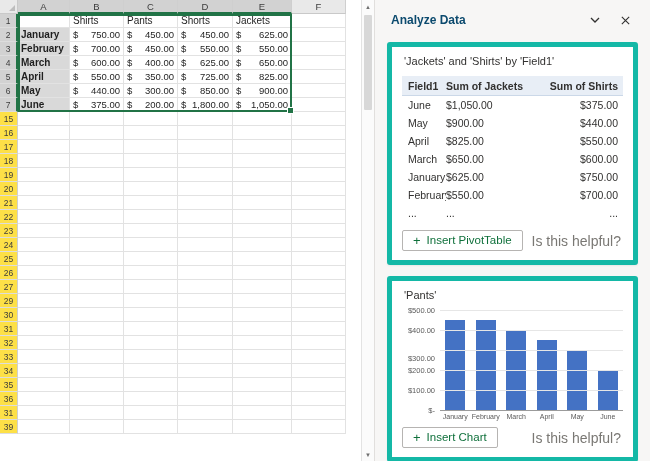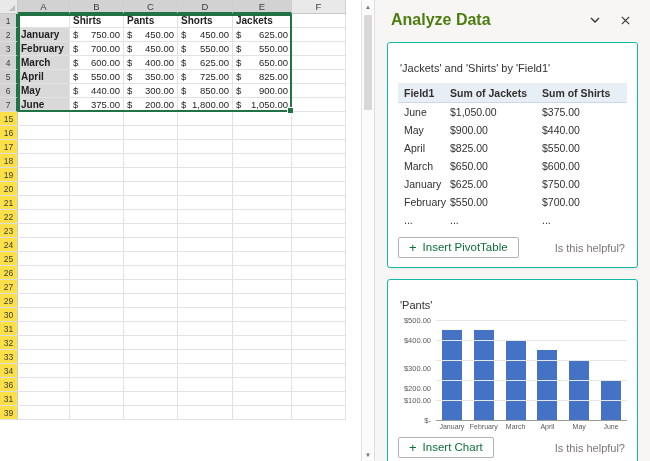--- a/index.html
+++ b/index.html
@@ -20,59 +20,59 @@
   .colhead.sel{background:#D2D2D2;border-bottom:2px solid #217346;}
   .cA{width:52px}.cB{width:54px}.cC{width:54px}.cD{width:55px}.cE{width:59px}.cF{width:54px}
   .row{display:flex;height:14px;}
   .rowhead{width:18px;flex:none;background:#fde047;border-right:1px solid #CFCFCF;border-bottom:1px solid #DDDDDD;
            font-size:8.5px;color:#3C3C3C;display:flex;align-items:center;justify-content:center;
            box-sizing:border-box;cursor:pointer;}
   .rowhead.sel{background:#D2D2D2;border-right:2px solid #217346;}
   .cell{box-sizing:border-box;border-right:1px solid #E2E2E2;border-bottom:1px solid #E2E2E2;
         font-size:10px;color:#1F1F1F;display:flex;align-items:center;padding:0 3px;
         cursor:cell;overflow:hidden;white-space:nowrap;background:#fff;}
-  .cell.bold{font-weight:700;}
+  .cell.bold{font-weight:400;}
   .cell.month{font-weight:700;background:#D9D9D9;}
   .cell.money{justify-content:space-between;}
   .money span{font-size:9.5px;}
   .active-cell{background:#fff;}
   .sel-outline{position:absolute;left:18px;top:14px;width:274px;height:98px;
                border:2px solid #217346;box-sizing:border-box;pointer-events:none;}
   .fill-handle{position:absolute;right:-4px;bottom:-4px;width:5px;height:5px;background:#217346;
                border:1px solid #fff;pointer-events:auto;cursor:crosshair;}
   .vscroll{position:absolute;top:0;right:0;bottom:0;width:13px;background:#FBFBFB;
            border-left:1px solid #E3E3E3;box-sizing:border-box;}
   .sarrow{position:absolute;left:0;right:0;height:11px;display:flex;align-items:center;justify-content:center;
           font-size:6px;color:#6F6F6F;cursor:pointer;}
   .sarrow.up{top:1px}.sarrow.down{bottom:1px}
   .sthumb{position:absolute;left:2px;right:2px;top:15px;height:95px;background:#D8D8D8;border-radius:1px;cursor:grab;}
 
   
   .panel{flex:1;background:#F7F6F5;border-left:1px solid #E1DFDD;display:flex;flex-direction:column;
          box-sizing:border-box;overflow:hidden;}
   .panel-header{display:flex;align-items:center;padding:11px 16px 6px 16px;}
-  .panel-title{flex:1;font-size:16px;font-weight:600;color:#4d7c0f;}
+  .panel-title{flex:1;font-size:12px;font-weight:600;color:#0c4a6e;}
   .icon-btn{width:18px;height:18px;display:flex;align-items:center;justify-content:center;
             margin-left:12px;cursor:pointer;color:#323130;}
-  .card{background:#fff;border:1px solid #14b8a6;border-radius:3px;margin:7px 12px 4px 12px;
-        padding:18px 10px 9px 10px;box-shadow:0 1px 2px rgba(0,0,0,.06);}
+  .card{background:#fff;border:5px solid #14b8a6;border-radius:3px;margin:7px 12px 4px 12px;
+        padding:7px 10px 9px 10px;box-shadow:0 1px 2px rgba(0,0,0,.06);}
   .card-title{font-size:11px;color:#323130;margin:1px 0 9px 2px;}
   .pivot{font-size:10.5px;color:#323130;margin-bottom:8px;}
   .prow{display:flex;height:18px;align-items:center;}
   .prow.phead{background:#E8EEF6;font-weight:700;border-bottom:1px solid #CBD8E8;height:19px;}
   .pc{overflow:hidden;white-space:nowrap;}
   .pc0{flex:1;text-align:left;padding-left:6px;}
   .pc1{width:92px;}
-  .pc2{width:80px;padding-right:5px;}
+  .pc2{width:80px;text-align:right;padding-right:5px;}
   .card-footer{display:flex;align-items:center;justify-content:space-between;margin-top:7px;}
   .insert-btn{display:inline-flex;align-items:center;gap:6px;background:#fff;border:1px solid #B6B4B2;
               border-radius:2px;padding:3px 10px 4px 10px;font-size:11.5px;color:#0F703B;cursor:pointer;
               font-family:inherit;}
   .insert-btn .plus{font-size:13px;line-height:11px;color:#0F703B;}
-  .helpful{font-size:11px;color:#7A7874;cursor:pointer;padding-right:2px;}
+  .helpful{font-size:14px;color:#7A7874;cursor:pointer;padding-right:2px;}
 
   
   .chart{display:flex;margin:4px 0 2px 0;}
   .yaxis{width:38px;position:relative;height:100px;flex:none;}
   .ylab{position:absolute;right:5px;transform:translateY(-50%);font-size:7.5px;color:#5A5A5A;white-space:nowrap;}
   .plotwrap{flex:1;min-width:0;}
   .plot{position:relative;height:100px;}
   .gline{position:absolute;left:0;right:0;height:1px;background:#E6E6E6;}
   .gline.axis{background:#9B9B9B;}
   .bars{position:absolute;left:0;right:0;top:0;bottom:0;display:flex;align-items:flex-end;}
@@ -401,20 +401,29 @@
         <div class="row">
           <div class="rowhead">34</div>
           <div class="cell cA"></div>
           <div class="cell cB"></div>
           <div class="cell cC"></div>
           <div class="cell cD"></div>
           <div class="cell cE"></div>
           <div class="cell cF"></div>
         </div>
         <div class="row">
+          <div class="rowhead">35</div>
+          <div class="cell cA"></div>
+          <div class="cell cB"></div>
+          <div class="cell cC"></div>
+          <div class="cell cD"></div>
+          <div class="cell cE"></div>
+          <div class="cell cF"></div>
+        </div>
+        <div class="row">
           <div class="rowhead">36</div>
           <div class="cell cA"></div>
           <div class="cell cB"></div>
           <div class="cell cC"></div>
           <div class="cell cD"></div>
           <div class="cell cE"></div>
           <div class="cell cF"></div>
         </div>
         <div class="row">
           <div class="rowhead">31</div>
@@ -513,21 +522,21 @@
       </div>
     </div>
 
     <div class="card">
       <div class="card-title">'Pants'</div>
       <div class="chart">
         <div class="yaxis">
             <div class="ylab" style="top: 0px;">$500.00</div>
             <div class="ylab" style="top: 20px;">$400.00</div>
             <div class="ylab" style="top: 48px;">$300.00</div>
-            <div class="ylab" style="top: 68px;">$200.00</div>
+            <div class="ylab" style="top: 60px;">$200.00</div>
             <div class="ylab" style="top: 80px;">$100.00</div>
             <div class="ylab" style="top: 100px;">$-</div>
           </div>
         <div class="plotwrap">
           <div class="plot">
             <div class="bars">
                 <div class="bar-slot">
                   <div class="bar" style="height: 90px; background: rgb(68, 114, 196);"></div>
                 </div>
                 <div class="bar-slot">

